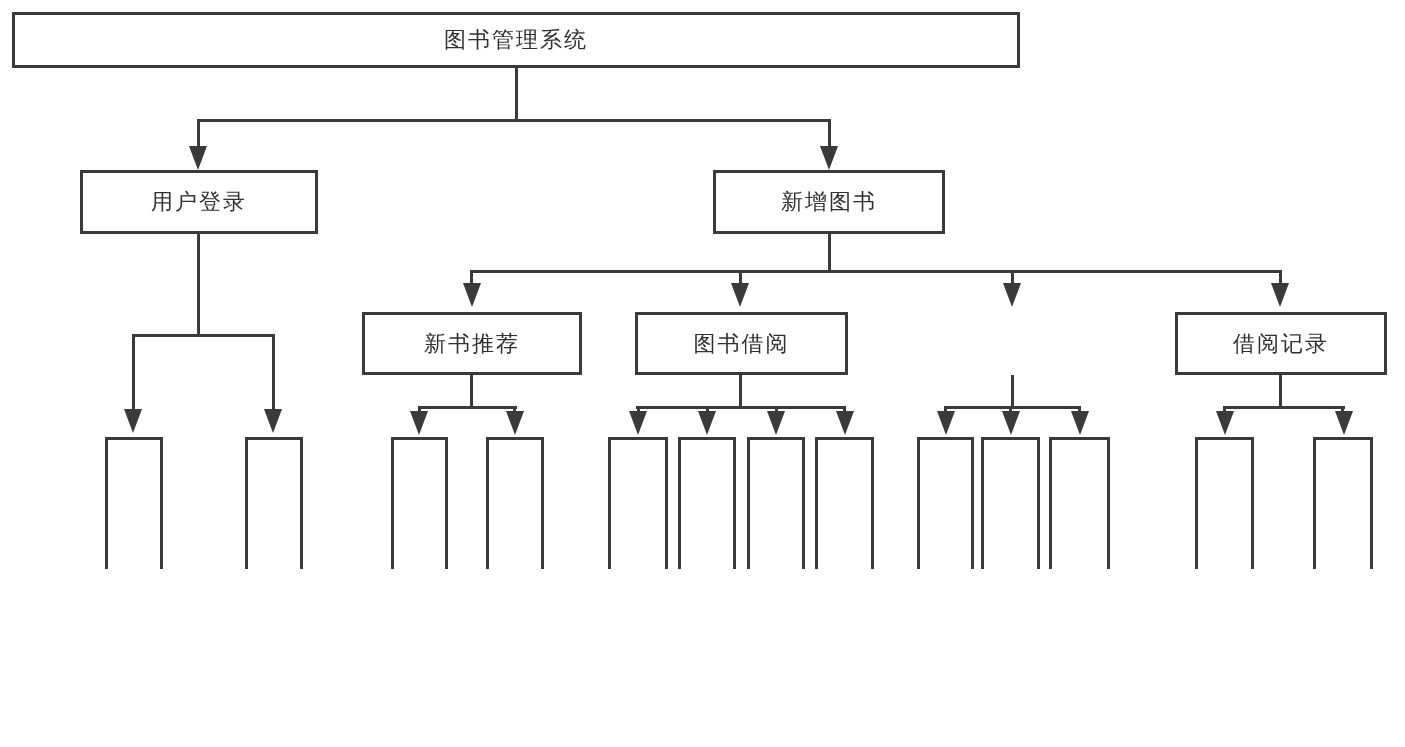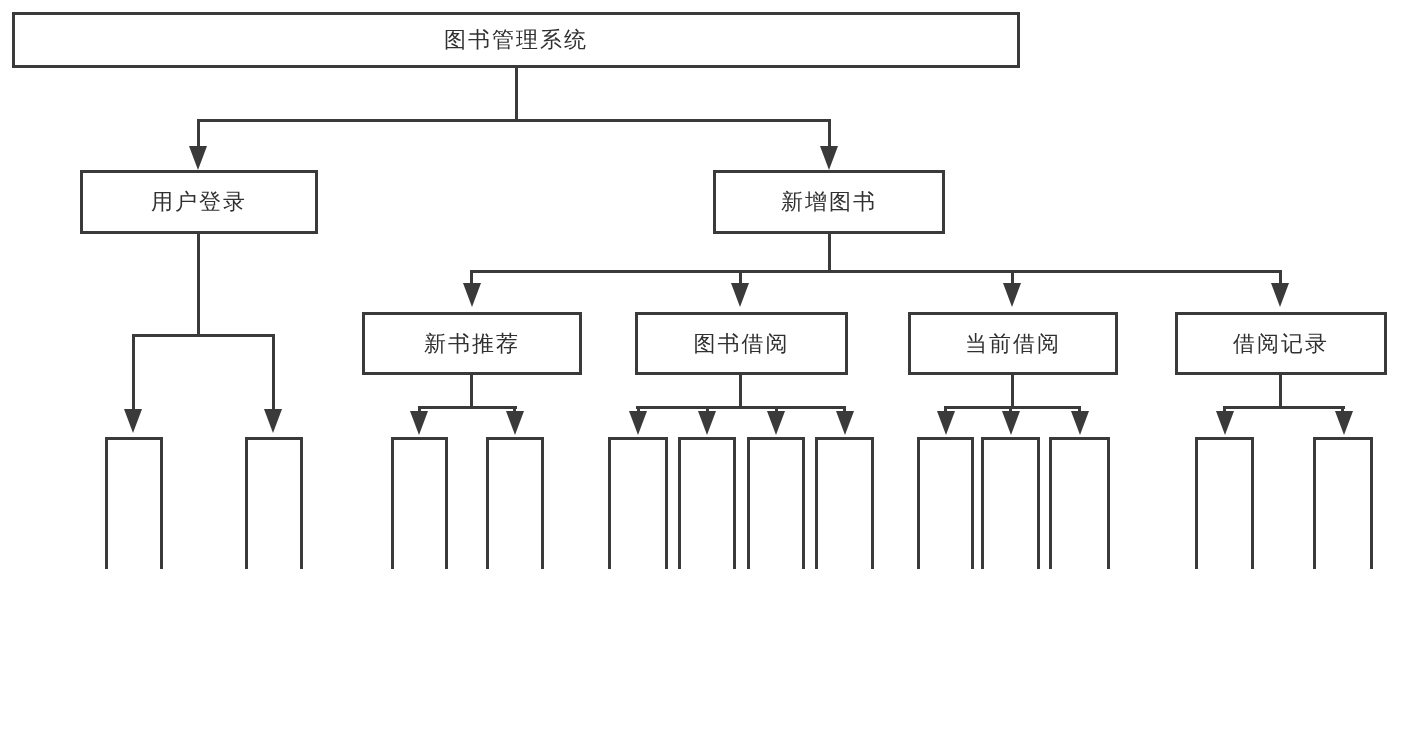--- a/index.html
+++ b/index.html
@@ -44,23 +44,20 @@
   </div>
   <div class="box" style="left:713px;top:170px;width:232px;height:64px">
     <span class="hlabel">新增图书</span>
   </div>
 
   <div class="box" style="left:362px;top:312px;width:220px;height:63px">
     <span class="hlabel">新书推荐</span>
   </div>
   <div class="box" style="left:635px;top:312px;width:213px;height:63px">
     <span class="hlabel">图书借阅</span>
-  </div>
-  <div class="box" style="left:908px;top:312px;width:210px;height:63px">
-    <span class="hlabel">当前借阅</span>
   </div>
   <div class="box" style="left:1175px;top:312px;width:212px;height:63px">
     <span class="hlabel">借阅记录</span>
   </div>
 
   <div class="box leaf" style="left:105px;top:437px;width:58px;height:300px">
     <span>用户登录</span>
   </div>
   <div class="box leaf" style="left:245px;top:437px;width:58px;height:300px">
     <span>注销登录</span>

